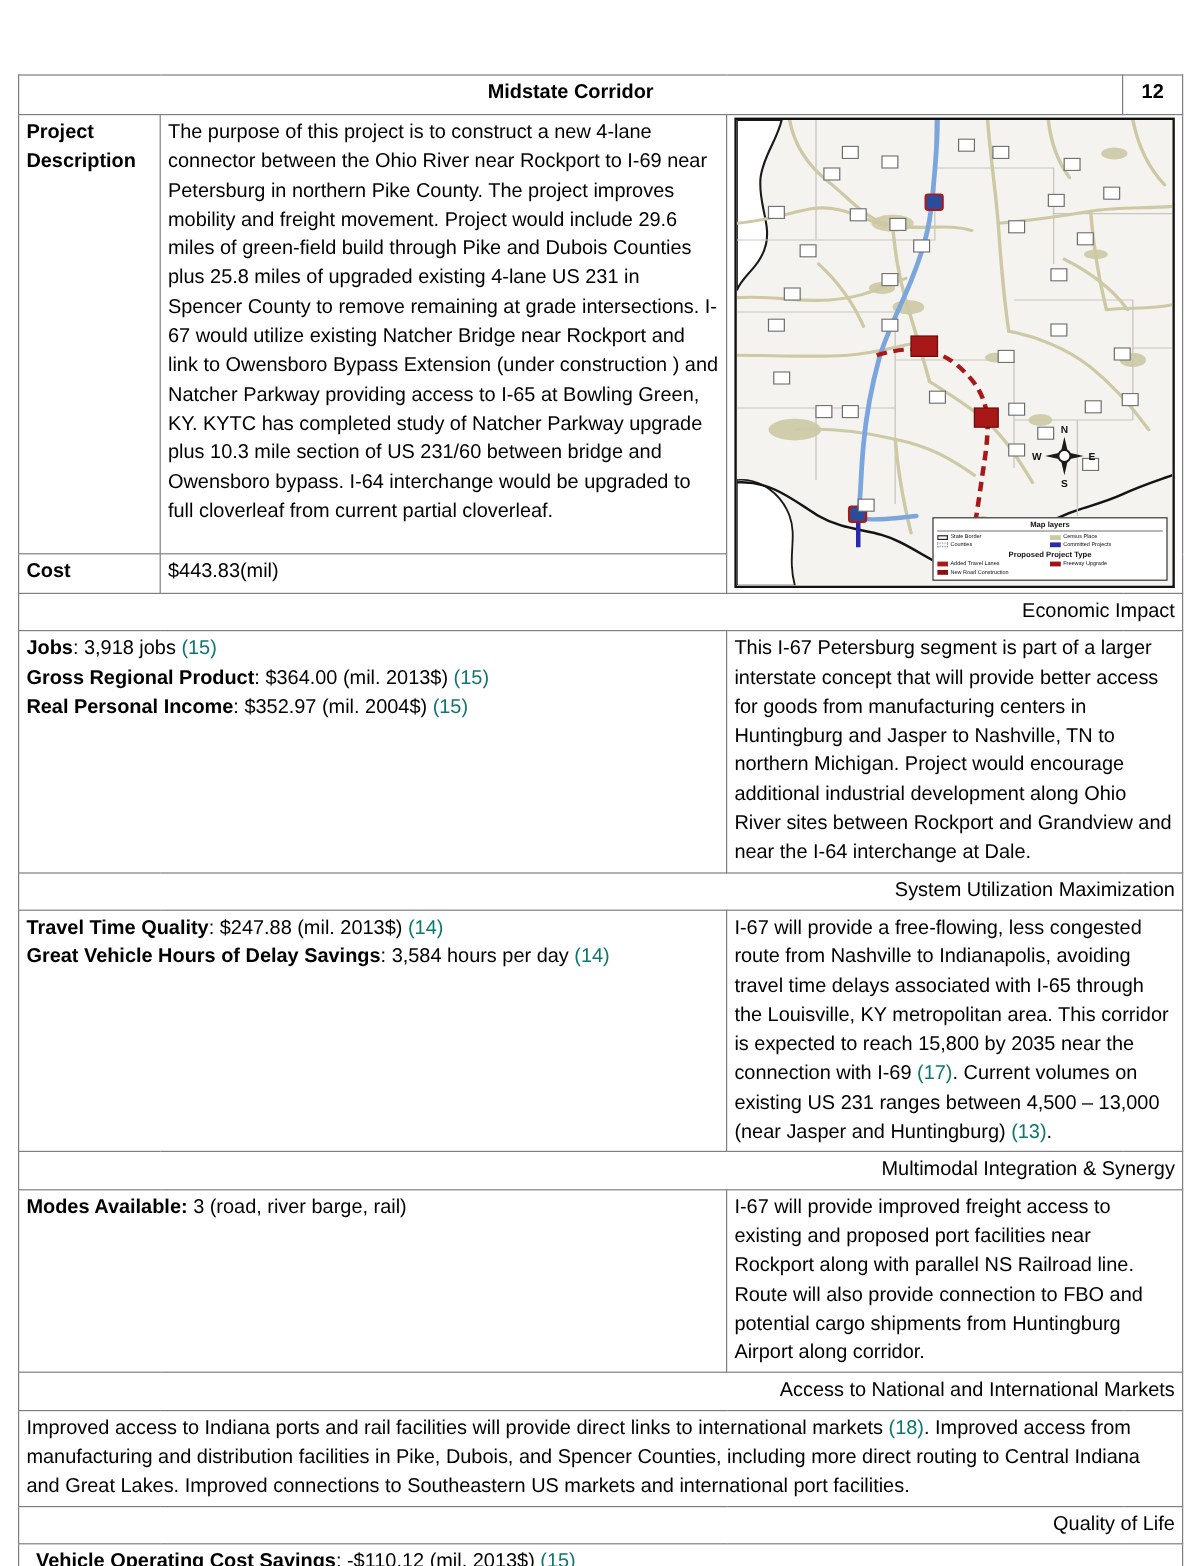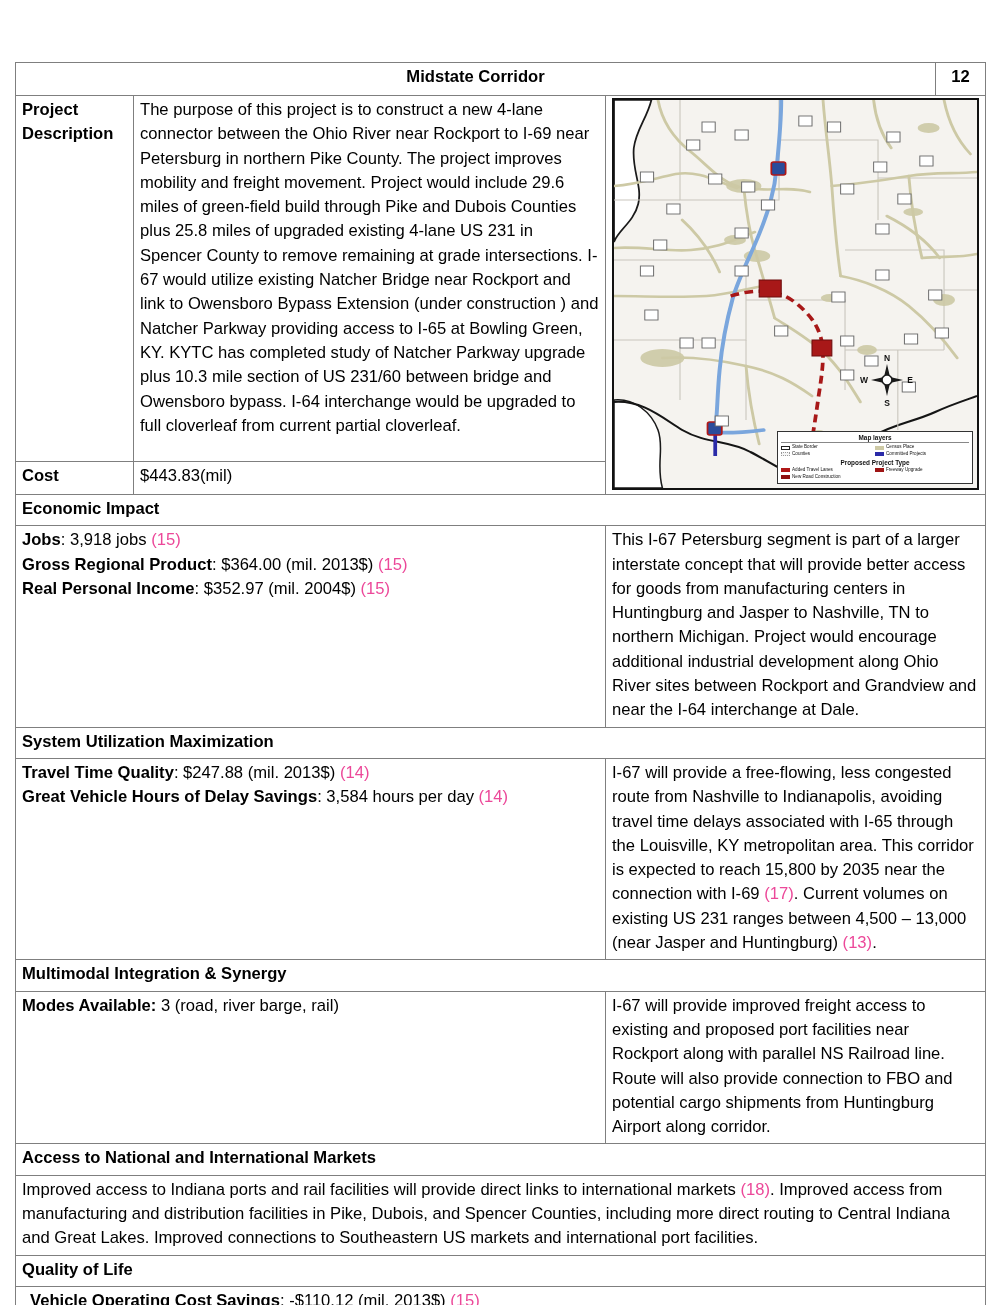--- a/index.html
+++ b/index.html
@@ -59,30 +59,30 @@
   
   .label-cell {
     font-weight: bold;
     width: 118px;
     font-size: 16.6px;
     line-height: 24.3px;
   }
 
   
   .section-band {
-    text-align: left;
-    font-weight: bold;
+    text-align: right;
+    font-weight: normal;
     font-size: 17.5px;
     padding: 3px 6px 5px 6px;
     line-height: 24px;
   }
 
   .body-cell { font-size: 16.6px; line-height: 24.3px; }
   .bold { font-weight: bold; text-align: right; }
-  .cite { color: #ec4899; }
+  .cite { color: #0f766e; }
 
   .nowrap-pad { padding-left: 8px; }
 
   
   .map-cell {
     padding: 6px 6px 6px 6px;
     vertical-align: top;
   }
   .map-frame {
     position: relative;

